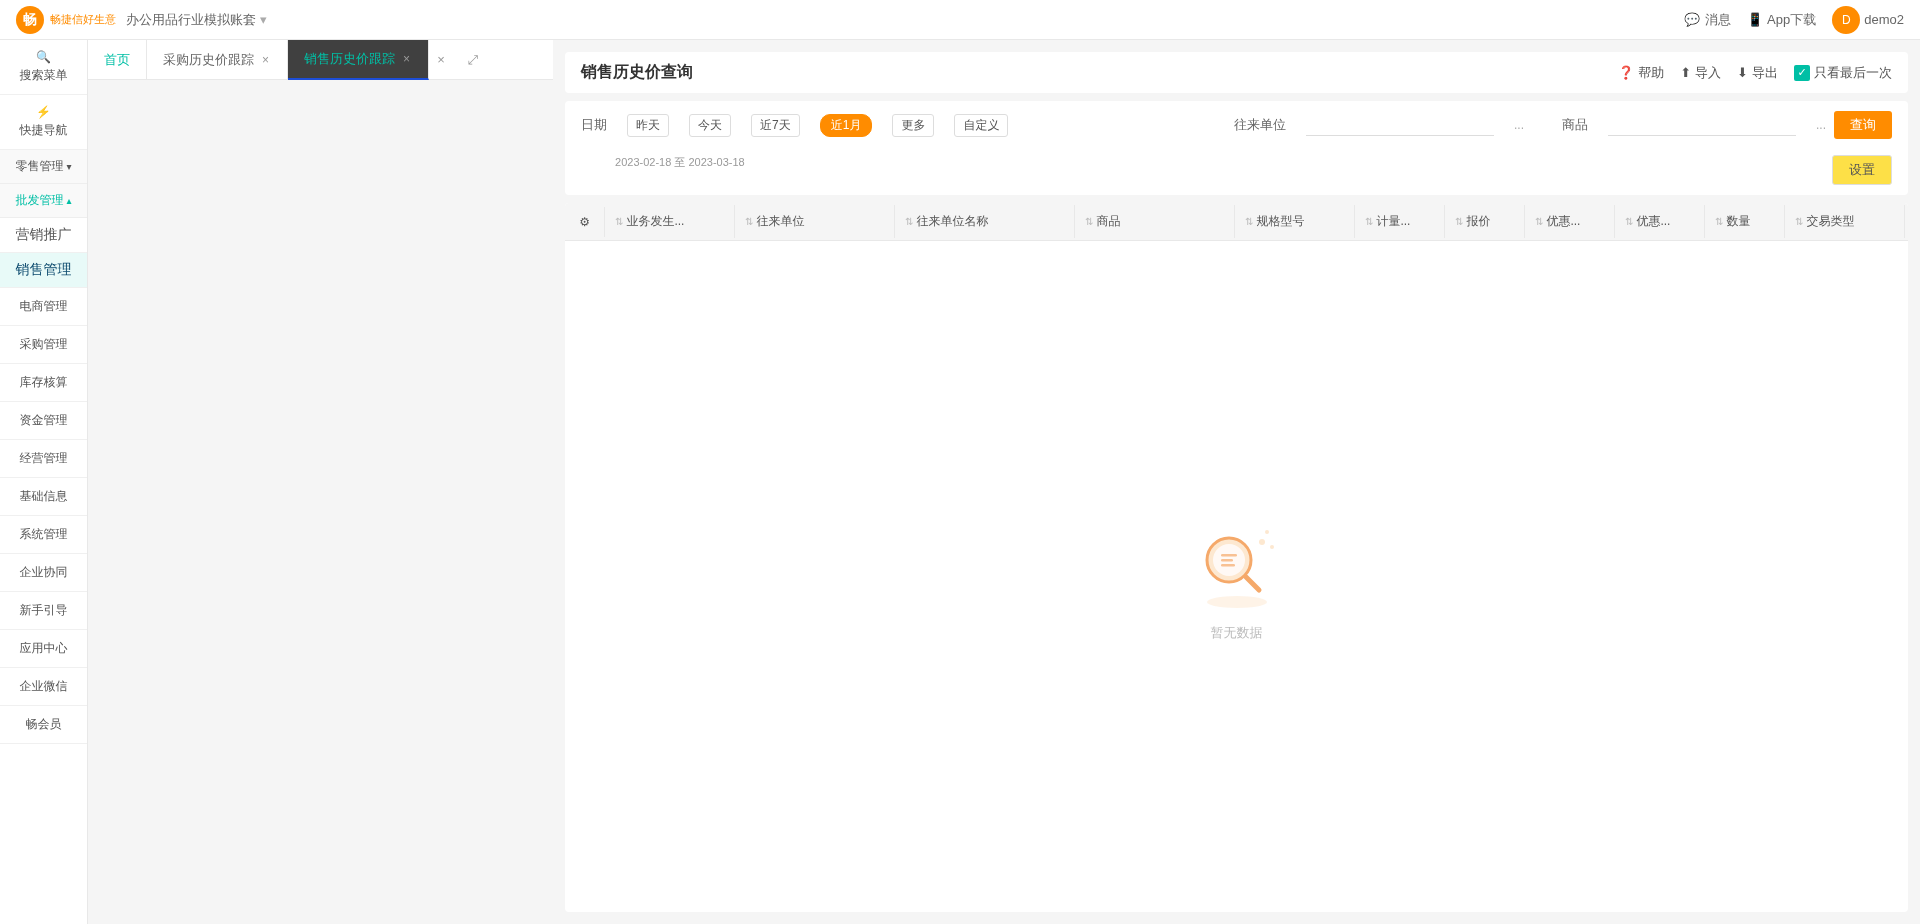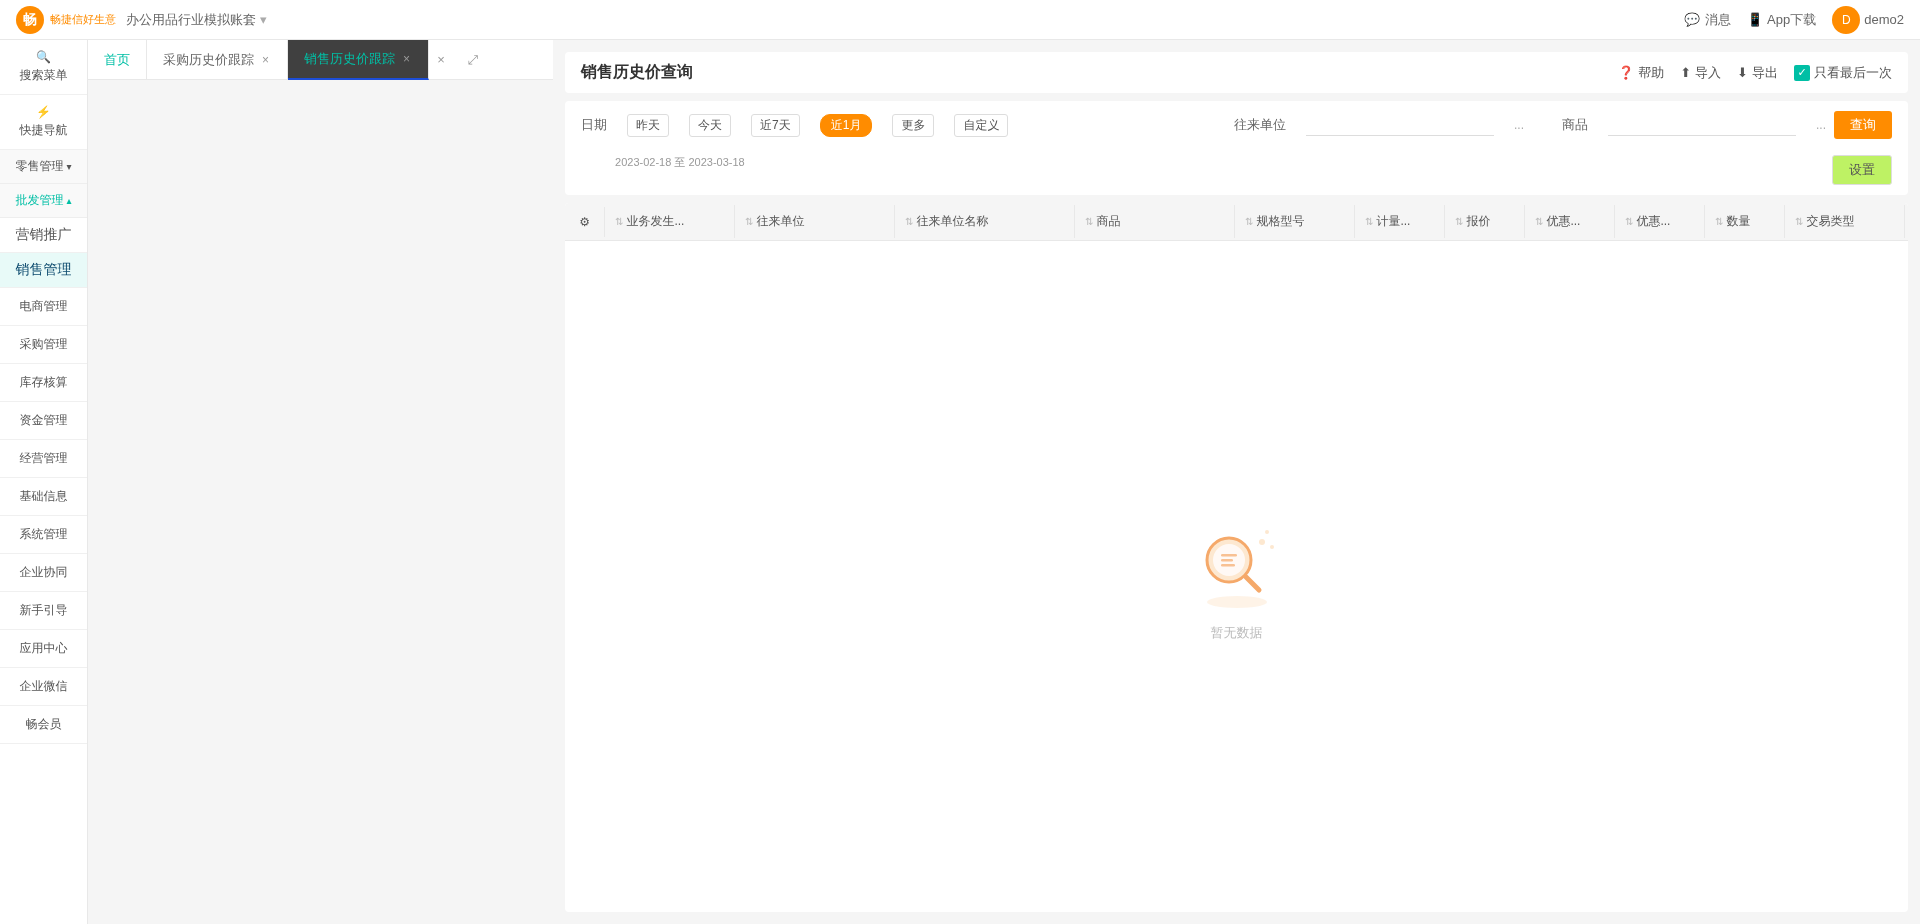--- a/index.html
+++ b/index.html
@@ -316,21 +316,21 @@
     .btn-query {
       background: #ff8c00;
       color: white;
       border: none;
       padding: 5px 16px;
       border-radius: 3px;
       cursor: pointer;
       font-size: 13px;
     }
     .btn-settings {
-      background: #bef264;
+      background: #fde047;
       color: #555;
       border: 1px solid #ddd;
       padding: 5px 16px;
       border-radius: 3px;
       cursor: pointer;
       font-size: 13px;
     }
 
     
     .table-area {

